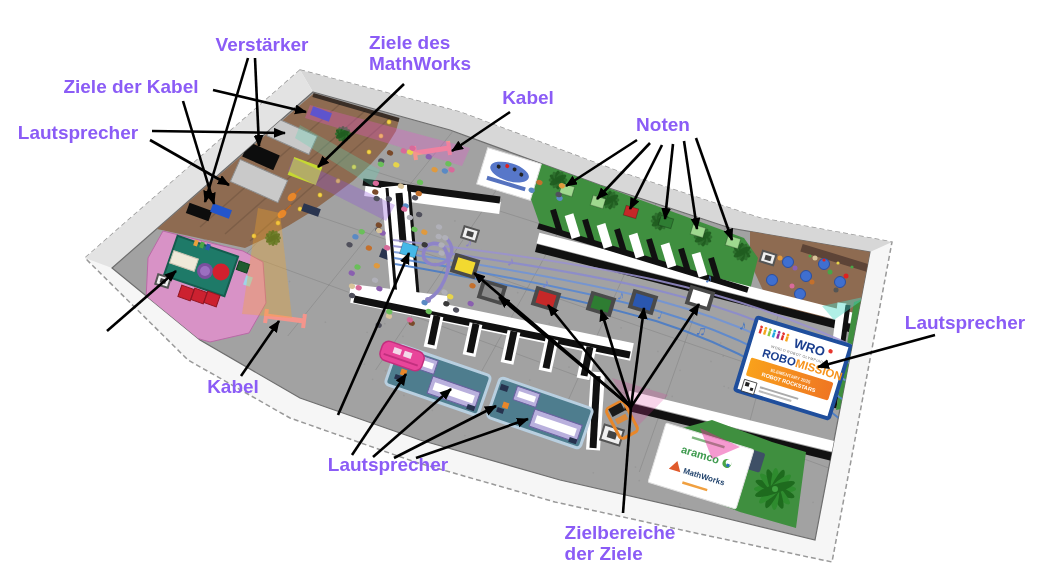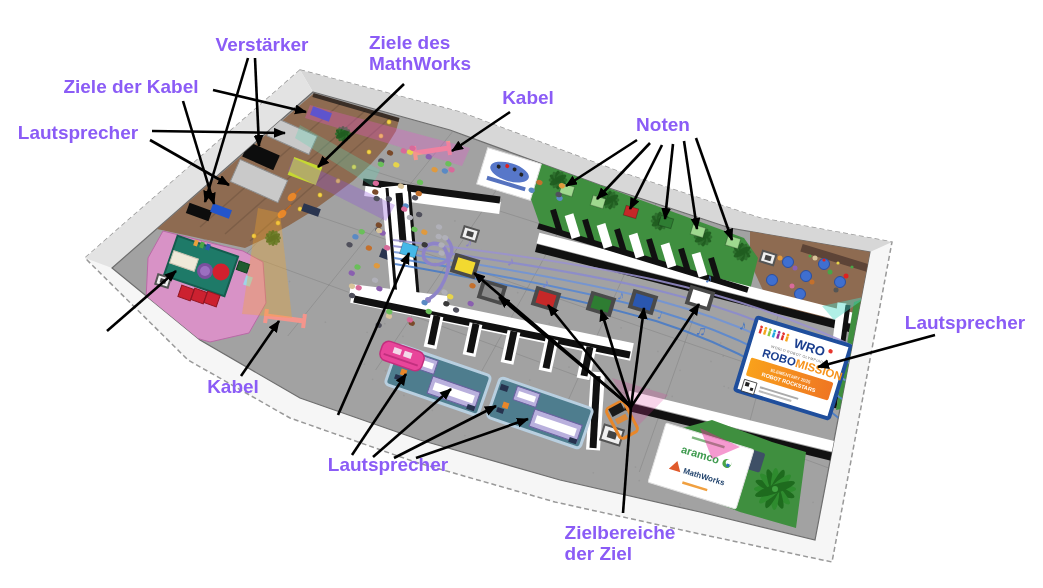--- a/index.html
+++ b/index.html
@@ -696,15 +696,15 @@
       <span>Lautsprecher</span>
     </div>
   <div class="lbl" style="left:233px;top:387px">
       <span>Kabel</span>
     </div>
   <div class="lbl" style="left:388px;top:465px">
       <span>Lautsprecher</span>
     </div>
   <div class="lbl" style="left:620px;top:544px">
       <span>Zielbereiche</span>
-      <span>der Ziel</span>
+      <span>der Ziele</span>
     </div>
 </div>
 
 </body></html>

